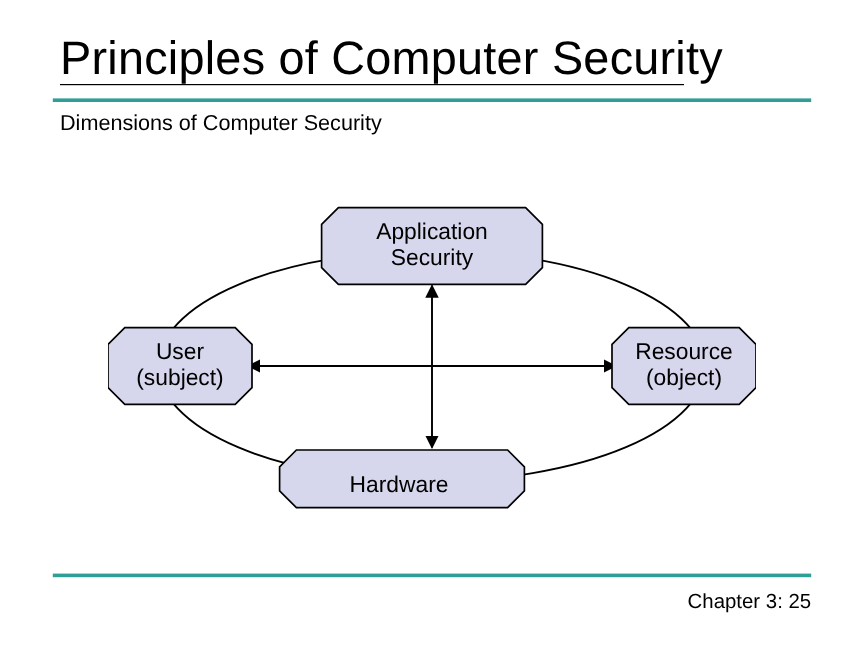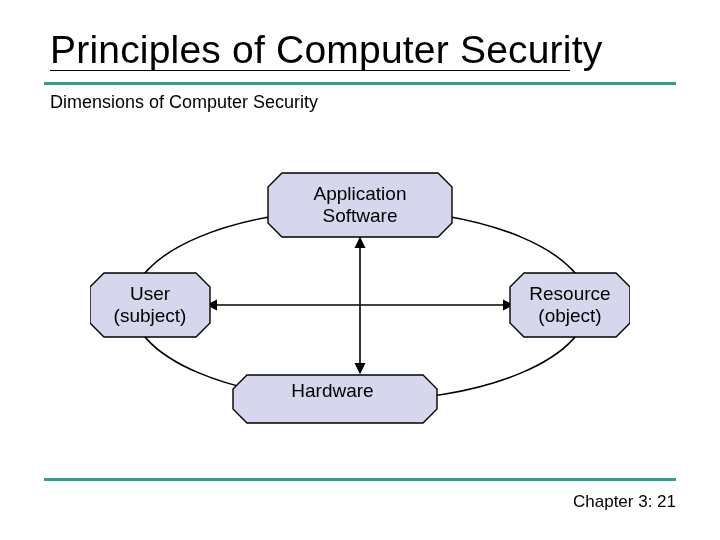--- a/index.html
+++ b/index.html
@@ -109,41 +109,41 @@
 
       <path d="M 434 108  L 526 108  L 540 122  L 540 158  L 526 172  L 434 172  L 420 158  L 420 122 Z" fill="#d6d6ec" stroke="#000" stroke-width="1.4"></path>
 
       <path d="M 157 210  L 333 210  L 347 224  L 347 244  L 333 258  L 157 258  L 143 244  L 143 224 Z" fill="#d6d6ec" stroke="#000" stroke-width="1.4"></path>
     </svg>
 
     
     <div class="node-label-wrap" style="left:178px; top:8px; width:184px; height:64px;">
       <div class="node-label">
         <span>Application</span><br>
-        <span>Software</span>
+        <span>Security</span>
       </div>
     </div>
 
     <div class="node-label-wrap" style="left:0px; top:108px; width:120px; height:64px;">
       <div class="node-label">
         <span>User</span><br>
         <span>(subject)</span>
       </div>
     </div>
 
     <div class="node-label-wrap" style="left:420px; top:108px; width:120px; height:64px;">
       <div class="node-label">
         <span>Resource</span><br>
         <span>(object)</span>
       </div>
     </div>
 
-    <div class="node-label-wrap" style="left:143px; top:202px; width:199px; height:48px;">
+    <div class="node-label-wrap" style="left:143px; top:216px; width:199px; height:48px;">
       <div class="node-label">
         <span>Hardware</span>
       </div>
     </div>
   </div>
 
   <div class="teal-rule-bottom"></div>
-  <div class="footer">Chapter 3: 21</div>
+  <div class="footer">Chapter 3: 25</div>
 
 </div>
 
 </body></html>

